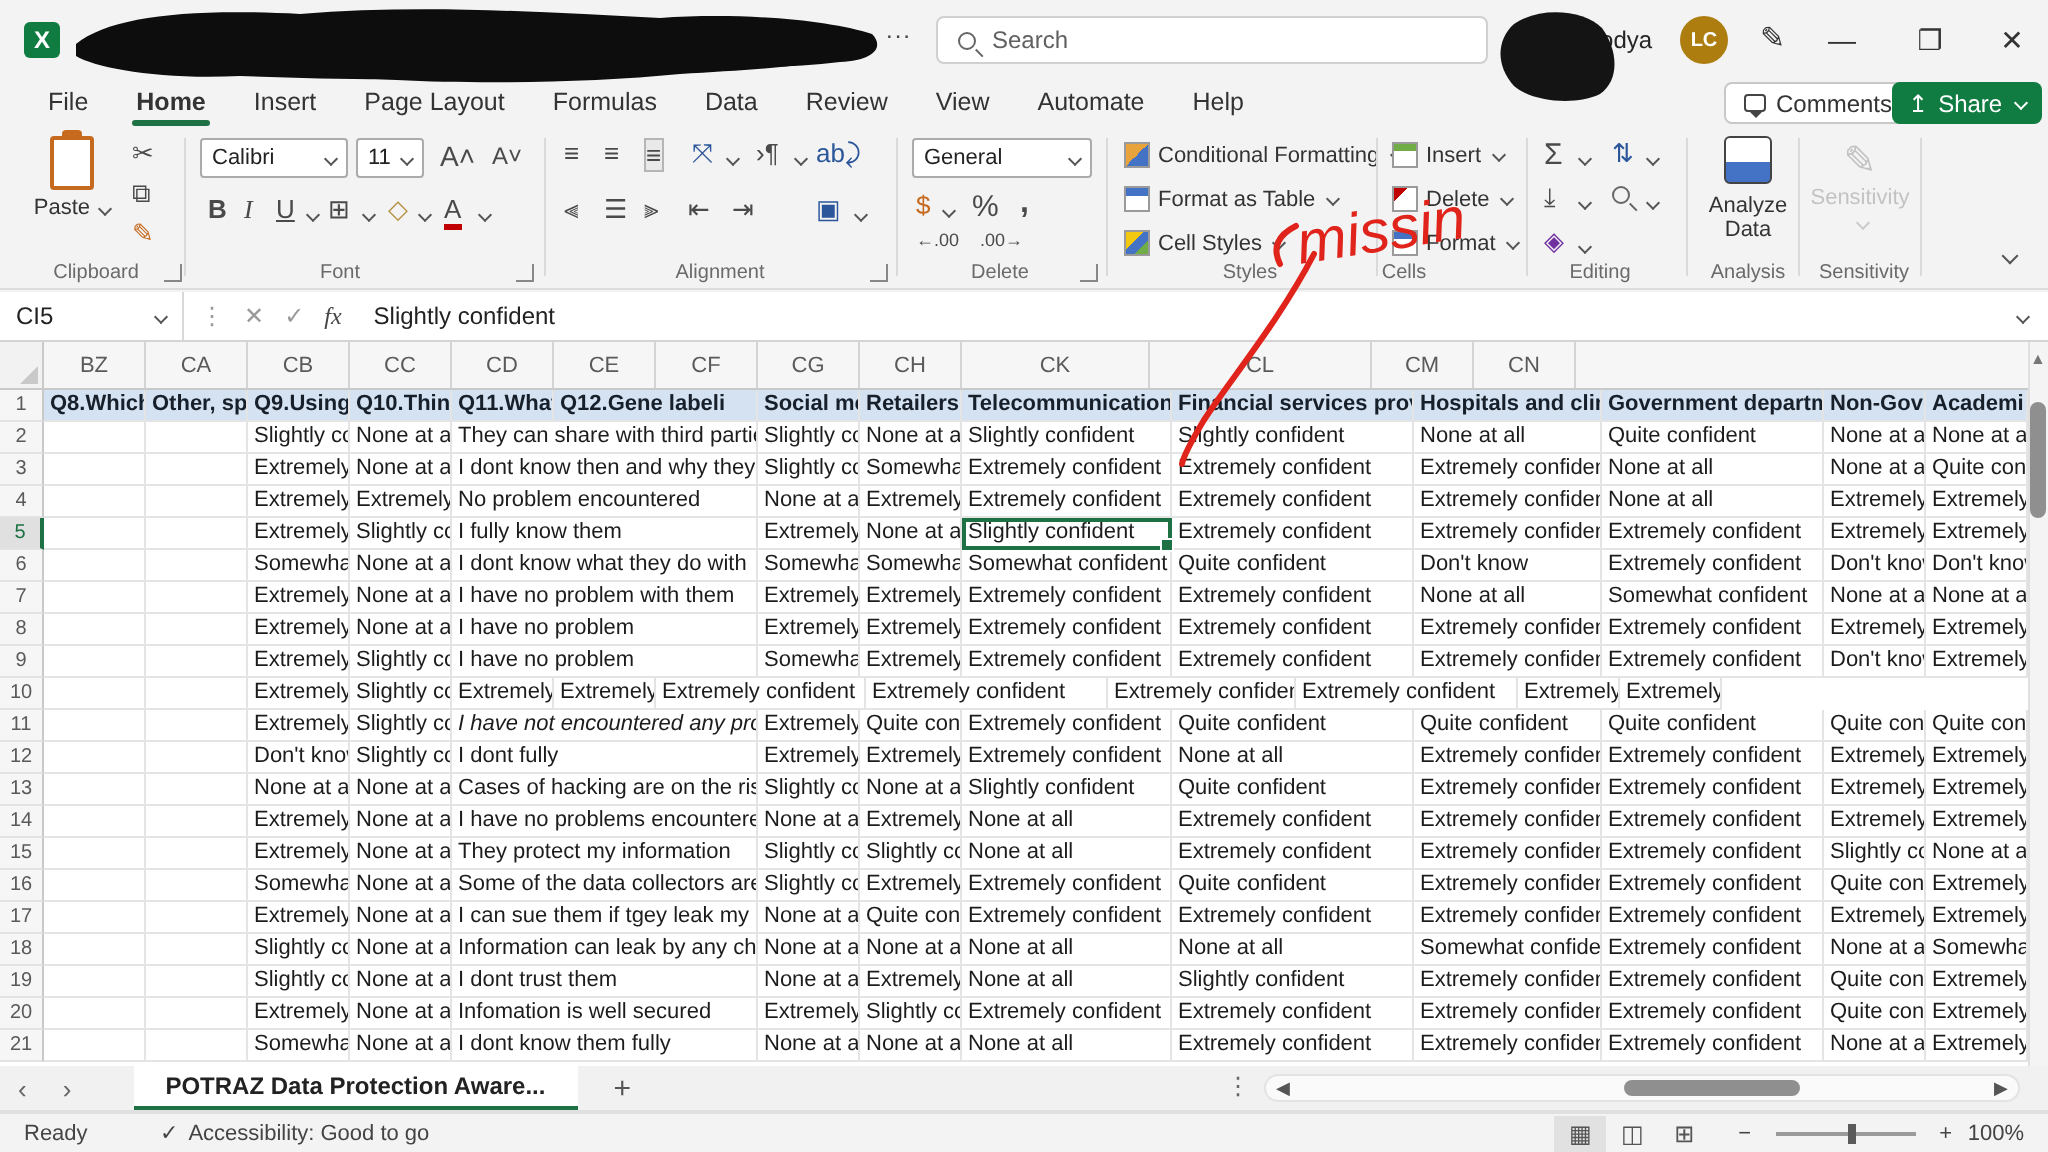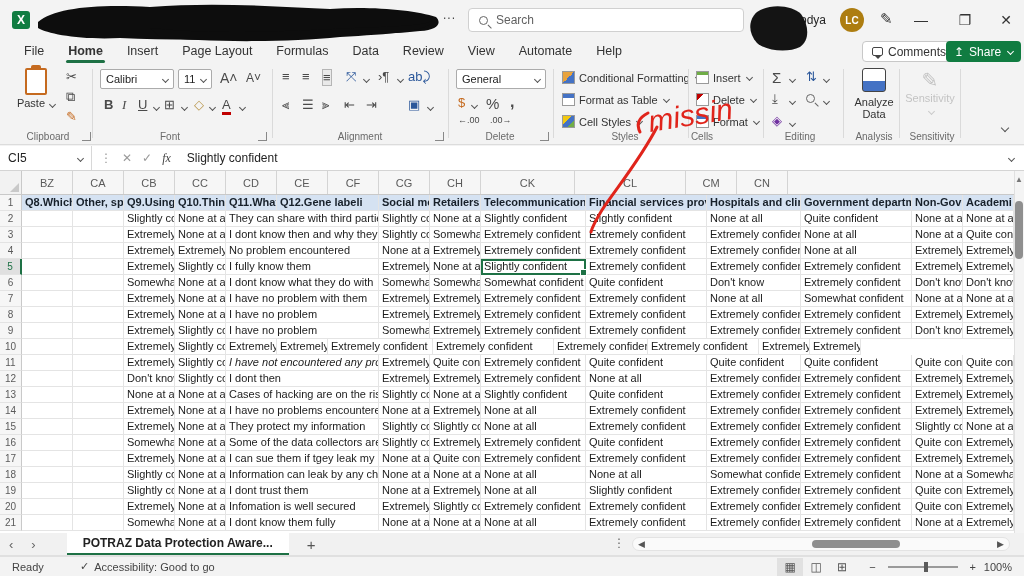--- a/index.html
+++ b/index.html
@@ -470,21 +470,21 @@
         <div class="cell" style="width: 111px;">Quite confident</div>
         <div class="cell" style="width: 51px;">Quite confident</div>
         <div class="cell" style="width: 51px;">Quite confident</div>
       </div>
       <div class="grow">
         <div class="rh">12</div>
         <div class="cell" style="width: 51px;"></div>
         <div class="cell" style="width: 51px;"></div>
         <div class="cell" style="width: 51px;">Don't know</div>
         <div class="cell" style="width: 51px;">Slightly confident</div>
-        <div class="cell" style="width: 153px;">I dont then</div>
+        <div class="cell" style="width: 153px;">I dont fully</div>
         <div class="cell" style="width: 51px;">Extremely confident</div>
         <div class="cell" style="width: 51px;">Extremely confident</div>
         <div class="cell" style="width: 105px;">Extremely confident</div>
         <div class="cell" style="width: 121px;">None at all</div>
         <div class="cell" style="width: 94px;">Extremely confident</div>
         <div class="cell" style="width: 111px;">Extremely confident</div>
         <div class="cell" style="width: 51px;">Extremely confident</div>
         <div class="cell" style="width: 51px;">Extremely confident</div>
       </div>
       <div class="grow">

